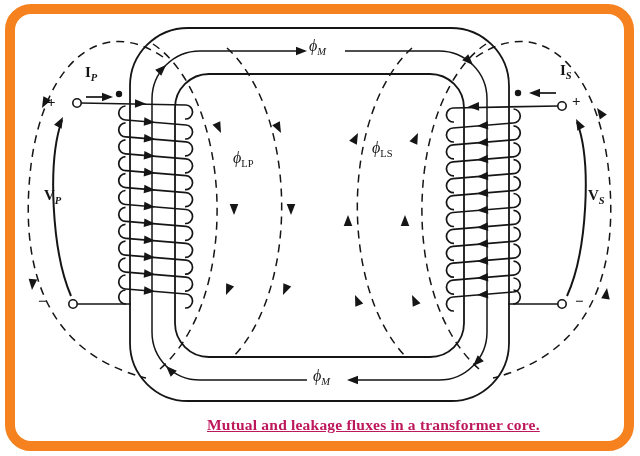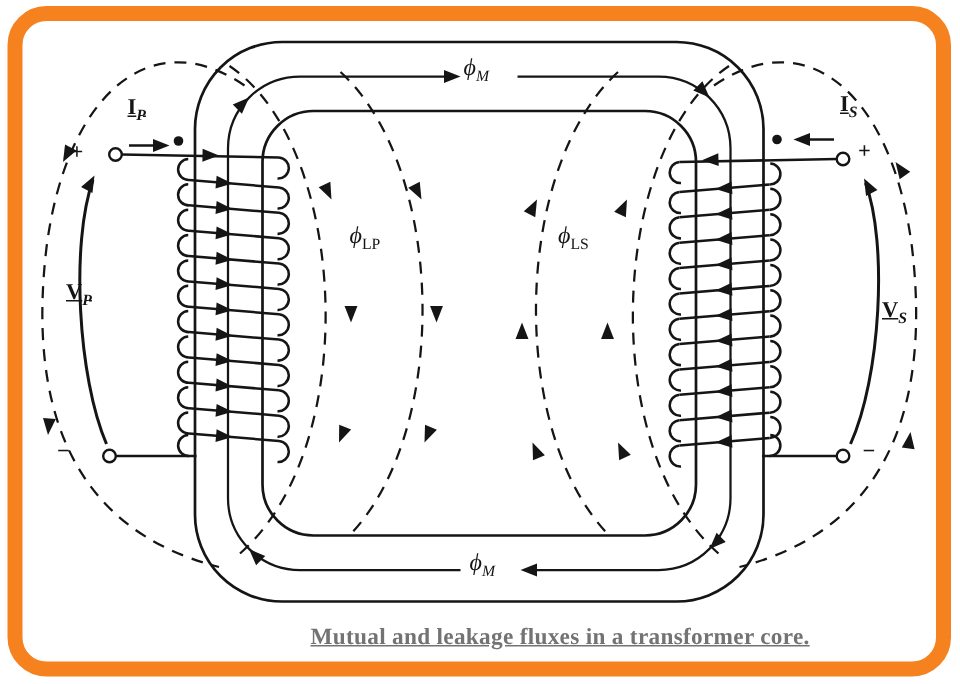--- a/index.html
+++ b/index.html
@@ -5,23 +5,23 @@
   html,body{margin:0;padding:0;background:#ffffff;}
   #stage{position:relative;width:640px;height:456px;background:#ffffff;overflow:hidden;
          font-family:"Liberation Serif", serif;}
   .frame{position:absolute;left:5px;top:4px;right:6px;bottom:5px;
          border:10px solid #F5821F;border-radius:26px;background:#ffffff;}
   svg{position:absolute;left:0;top:0;}
   .lbl{position:absolute;color:#151515;font-size:15px;line-height:1;white-space:nowrap;}
   .lbl i{font-size:16px;}
   .lbl sub{font-size:10.5px;line-height:0;}
   .lbl .it{font-style:italic;}
-  .bold{font-weight:bold;text-decoration:underline;}
+  .bold{font-weight:bold;}
   .pol{position:absolute;color:#151515;font-size:15px;font-weight:bold;line-height:1;}
-  .caption{position:absolute;left:207px;top:416px;color:#737373;font-size:15.5px;
+  .caption{position:absolute;left:207px;top:416px;color:#be185d;font-size:15.5px;
            font-weight:bold;text-decoration:underline;letter-spacing:.2px;white-space:nowrap;}
 </style>
 </head>
 <body>
 
 <div id="stage">
   <div class="frame"></div>
 
   <svg width="640" height="456" viewBox="0 0 640 456">
     <defs>
@@ -142,26 +142,26 @@
       <path d="M71 296 C52 252, 47 162, 62 120"></path>
       <path d="M567 296 C587 252, 592 162, 577 122"></path>
     </g>
     <use href="#ah" transform="translate(63,117) rotate(-62)"></use>
     <use href="#ah" transform="translate(576,119) rotate(-118)"></use>
   </svg>
 
   <span class="lbl" style="left:309px;top:38px"><i>ϕ</i><sub class="it">M</sub></span>
   <span class="lbl" style="left:313px;top:368px"><i>ϕ</i><sub class="it">M</sub></span>
   <span class="lbl" style="left:233px;top:150px"><i>ϕ</i><sub>LP</sub></span>
-  <span class="lbl" style="left:372px;top:150px"><i>ϕ</i><sub>LS</sub></span>
+  <span class="lbl" style="left:372px;top:140px"><i>ϕ</i><sub>LS</sub></span>
 
   <span class="lbl bold" style="left:85px;top:65px"><span>I</span><sub class="it">P</sub></span>
   <span class="lbl bold" style="left:560px;top:63px"><span>I</span><sub class="it">S</sub></span>
   <span class="lbl bold" style="left:44px;top:188px"><span>V</span><sub class="it">P</sub></span>
-  <span class="lbl bold" style="left:588px;top:200px"><span>V</span><sub class="it">S</sub></span>
+  <span class="lbl bold" style="left:588px;top:188px"><span>V</span><sub class="it">S</sub></span>
 
   <span class="pol" style="left:47px;top:95px">+</span>
   <span class="pol" style="left:38px;top:294px">−</span>
   <span class="pol" style="left:572px;top:94px">+</span>
   <span class="pol" style="left:575px;top:294px">−</span>
 
   <div class="caption">Mutual and leakage fluxes in a transformer core.</div>
 </div>
 
 </body></html>

